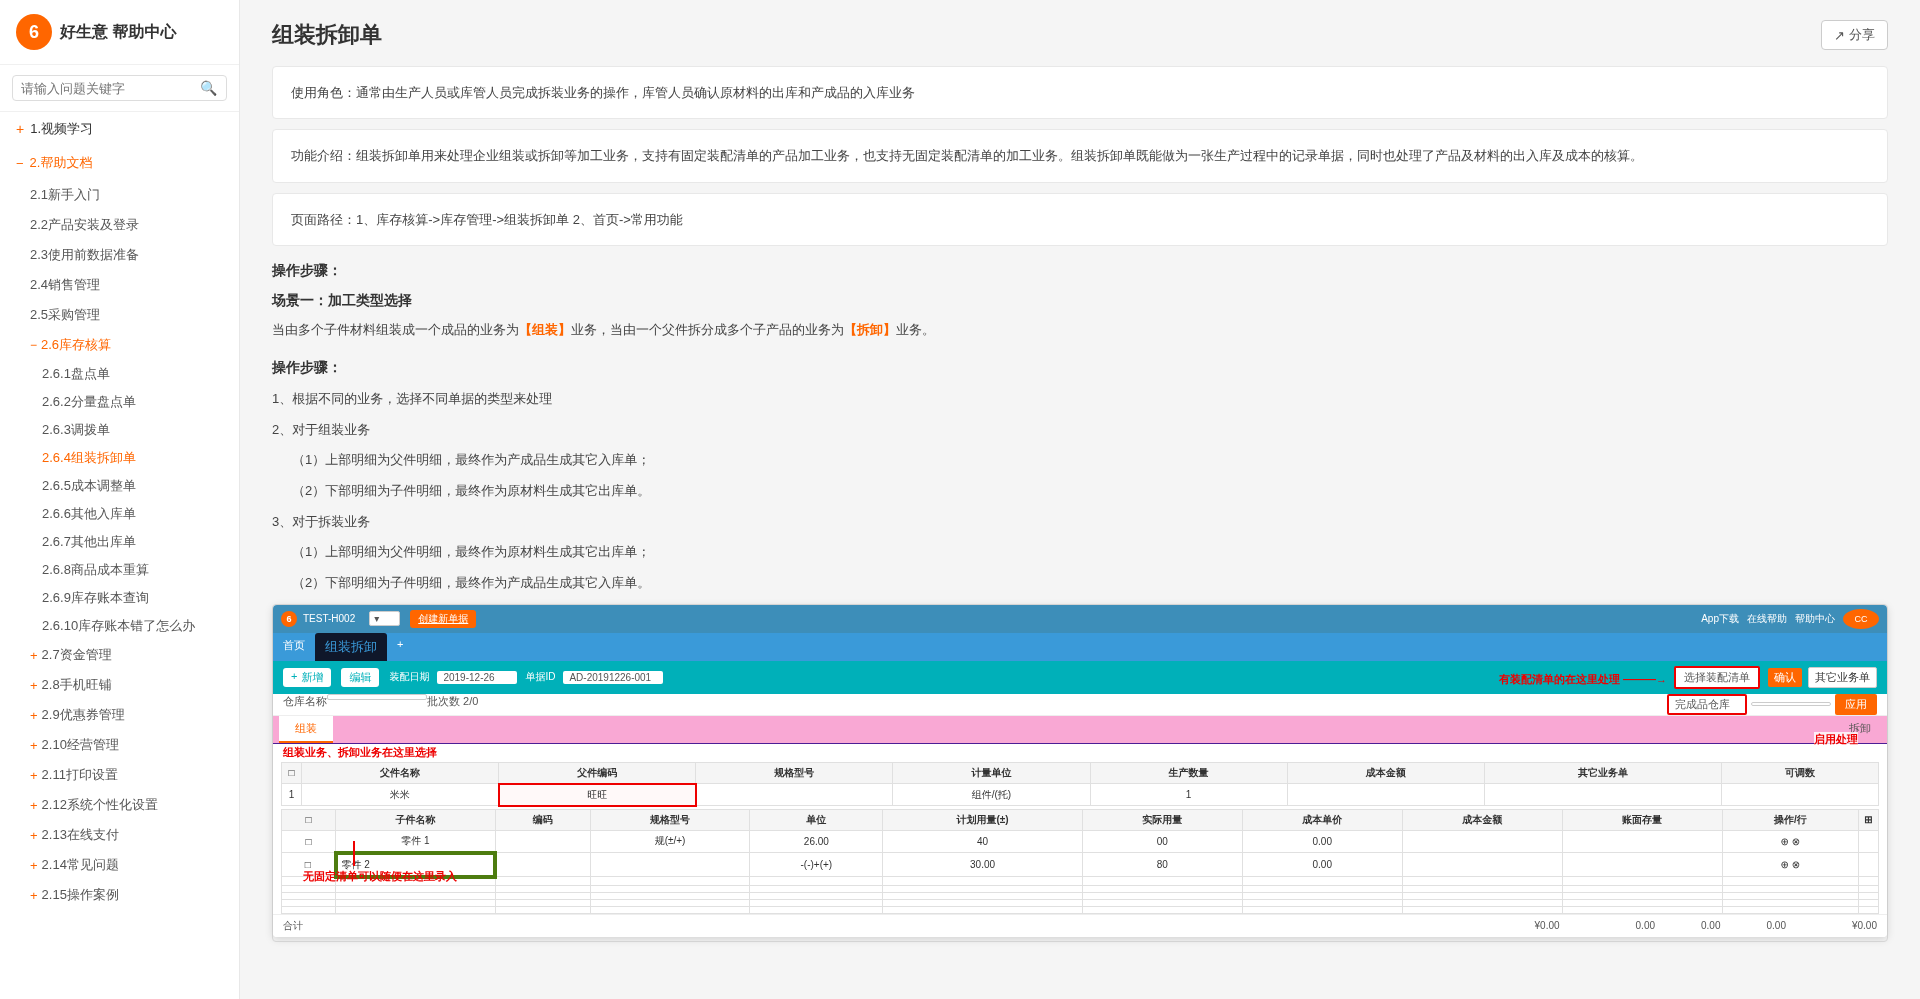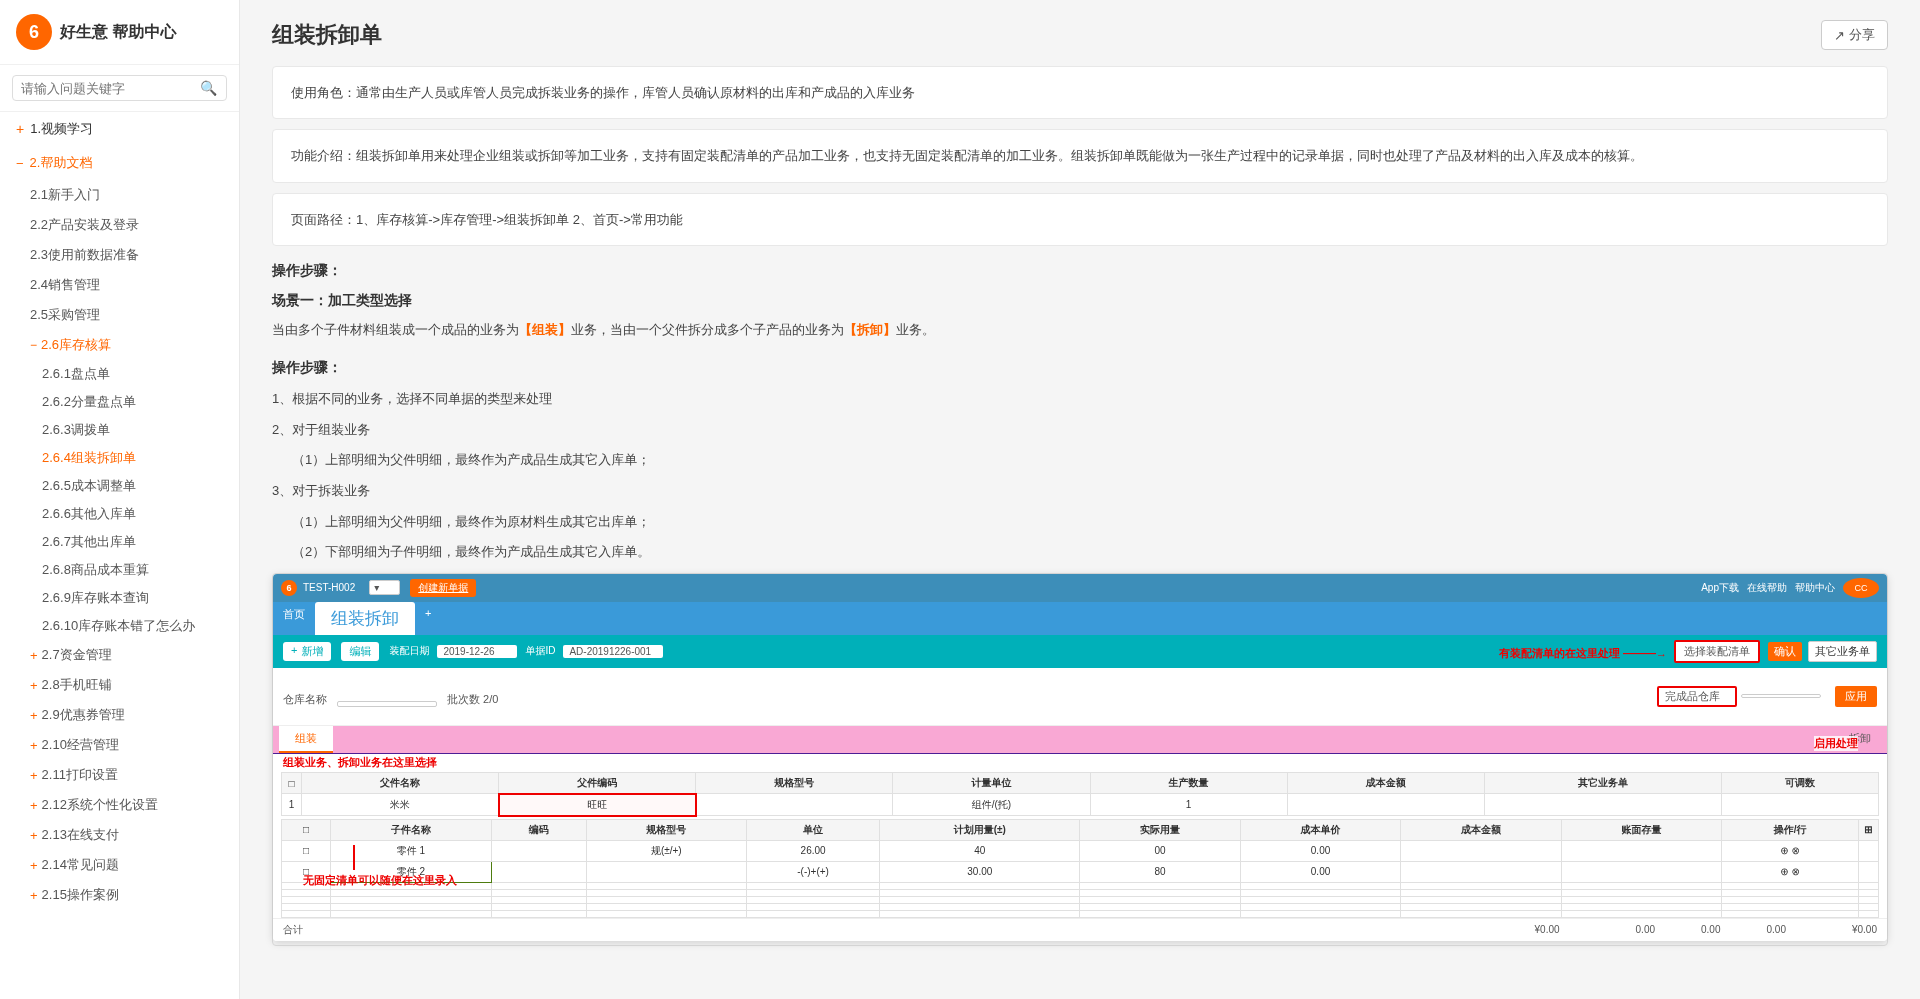--- a/index.html
+++ b/index.html
@@ -250,20 +250,21 @@
     <div class="scenario-title">场景一：加工类型选择</div>
     <div class="content-text">
       当由多个子件材料组装成一个成品的业务为<span class="highlight">【组装】</span>业务，当由一个父件拆分成多个子产品的业务为<span class="highlight">【拆卸】</span>业务。
     </div>
 
     <div class="section-title">操作步骤：</div>
     <div class="content-text">1、根据不同的业务，选择不同单据的类型来处理</div>
     <div class="content-text">2、对于组装业务</div>
     <div style="padding-left:20px;">
       <div class="content-text">（1）上部明细为父件明细，最终作为产成品生成其它入库单；</div>
+      <div class="content-text">（2）下部明细为子件明细，最终作为原材料生成其它出库单。</div>
     </div>
     <div class="content-text">3、对于拆装业务</div>
     <div style="padding-left:20px;">
       <div class="content-text">（1）上部明细为父件明细，最终作为原材料生成其它出库单；</div>
       <div class="content-text">（2）下部明细为子件明细，最终作为产成品生成其它入库单。</div>
     </div>
 
     <div class="inner-screenshot" style="width:100%; min-height:280px;">
       <div class="app-window">
 
@@ -279,21 +280,21 @@
           <div style="display:flex;align-items:center;gap:8px;">
             <span style="color:#fff;font-size:10px;">App下载</span>
             <span style="color:#fff;font-size:10px;">在线帮助</span>
             <span style="color:#fff;font-size:10px;">帮助中心</span>
             <div style="width:36px;height:20px;background:#f60;border-radius:50%;display:flex;align-items:center;justify-content:center;color:#fff;font-size:9px;">CC</div>
           </div>
         </div>
 
         <div style="background:#3a9ad9;display:flex;align-items:stretch;">
           <div style="padding:5px 10px;font-size:11px;color:#fff;cursor:pointer;">首页</div>
-          <div style="padding:5px 16px;font-size:17px;background:#ffffff;color:#3a9ad9;border-radius:3px 3px 0 0;cursor:pointer;">组装拆卸</div>
+          <div style="padding:5px 10px;font-size:13px;background:#0f172a;color:#3a9ad9;border-radius:3px 3px 0 0;cursor:pointer;">组装拆卸</div>
           <div style="padding:5px 10px;font-size:11px;color:#fff;cursor:pointer;">+</div>
         </div>
 
         <div style="background:#00b0b9;padding:5px 10px;display:flex;align-items:center;gap:10px;">
           <div style="background:#fff;color:#00b0b9;border-radius:3px;padding:2px 8px;font-size:11px;cursor:pointer;display:flex;gap:4px;">
             <span>+</span>
               <span>新增</span>
           </div>
           <div style="background:#fff;color:#00b0b9;border-radius:3px;padding:2px 8px;font-size:11px;cursor:pointer;">编辑</div>
           <div style="flex:1; font-size:10px; color:#fff;display:flex;align-items:center;gap:8px;">
@@ -307,21 +308,21 @@
             <div style="border:2px solid #e00;border-radius:2px;padding:2px 8px;background:#fff;font-size:11px;color:#555;cursor:pointer;">选择装配清单</div>
             <div style="background:#f60;color:#fff;border-radius:2px;padding:2px 6px;font-size:11px;cursor:pointer;margin-left:4px;">确认</div>
             <div style="background:#fff;border:1px solid #ccc;border-radius:2px;padding:2px 6px;font-size:11px;cursor:pointer;margin-left:2px;">其它业务单</div>
           </div>
         </div>
 
         <div style="position:relative;background:#fff;">
           <div style="position:absolute;top:-22px;right:220px;color:#e00;font-size:11px;font-weight:bold;white-space:nowrap;z-index:10;">有装配清单的在这里处理 ———→</div>
         </div>
 
-        <div style="background:#fff;padding:18px 10px;display:flex;align-items:flex-end;gap:10px;border-bottom:1px solid #eee;">
+        <div style="background:#fff;padding:0 10px;display:flex;align-items:flex-start;border-bottom:1px solid #eee;">
           <span style="font-size:11px;color:#555;">仓库名称</span>
           <div style="border:1px solid #ccc;border-radius:2px;padding:2px 40px 2px 4px;font-size:11px;color:#555;width:100px;"></div>
           <span style="font-size:11px;color:#555;">批次数 2/0</span>
           <div style="margin-left:auto;display:flex;align-items:center;gap:4px;">
             <div style="border:2px solid #e00;border-radius:2px;padding:1px 6px;background:#fff;font-size:11px;color:#555;width:80px;">完成品仓库</div>
             <div style="border:1px solid #ccc;border-radius:2px;padding:1px 6px;background:#fff;font-size:11px;color:#555;width:80px;"></div>
           </div>
           <button style="background:#f60;color:#fff;border:none;border-radius:2px;padding:3px 10px;font-size:11px;cursor:pointer;margin-left:4px;">应用</button>
         </div>
 
@@ -392,21 +393,21 @@
                 <td style="border:1px solid #e0e0e0;padding:3px 4px;text-align:center;">40</td>
                 <td style="border:1px solid #e0e0e0;padding:3px 4px;text-align:center;">00</td>
                 <td style="border:1px solid #e0e0e0;padding:3px 4px;text-align:center;">0.00</td>
                 <td style="border:1px solid #e0e0e0;padding:3px 4px;text-align:center;"></td>
                 <td style="border:1px solid #e0e0e0;padding:3px 4px;text-align:center;"></td>
                 <td style="border:1px solid #e0e0e0;padding:3px 4px;text-align:center;">⊕ ⊗</td>
                 <td style="border:1px solid #e0e0e0;padding:3px 4px;text-align:center;"></td>
               </tr>
               <tr>
                 <td style="border:1px solid #e0e0e0;padding:3px 4px;text-align:center;">□</td>
-                <td style="border:1px solid #4d7c0f;padding:3px 4px;text-align:center;">零件 2</td>
+                <td style="border:4px solid #4d7c0f;padding:3px 4px;text-align:left;">零件 2</td>
                 <td style="border:1px solid #e0e0e0;padding:3px 4px;text-align:center;"></td>
                 <td style="border:1px solid #e0e0e0;padding:3px 4px;text-align:center;"></td>
                 <td style="border:1px solid #e0e0e0;padding:3px 4px;text-align:center;">-(-)+(+)</td>
                 <td style="border:1px solid #e0e0e0;padding:3px 4px;text-align:center;">30.00</td>
                 <td style="border:1px solid #e0e0e0;padding:3px 4px;text-align:center;">80</td>
                 <td style="border:1px solid #e0e0e0;padding:3px 4px;text-align:center;">0.00</td>
                 <td style="border:1px solid #e0e0e0;padding:3px 4px;text-align:center;"></td>
                 <td style="border:1px solid #e0e0e0;padding:3px 4px;text-align:center;"></td>
                 <td style="border:1px solid #e0e0e0;padding:3px 4px;text-align:center;">⊕ ⊗</td>
                 <td style="border:1px solid #e0e0e0;padding:3px 4px;text-align:center;"></td>

